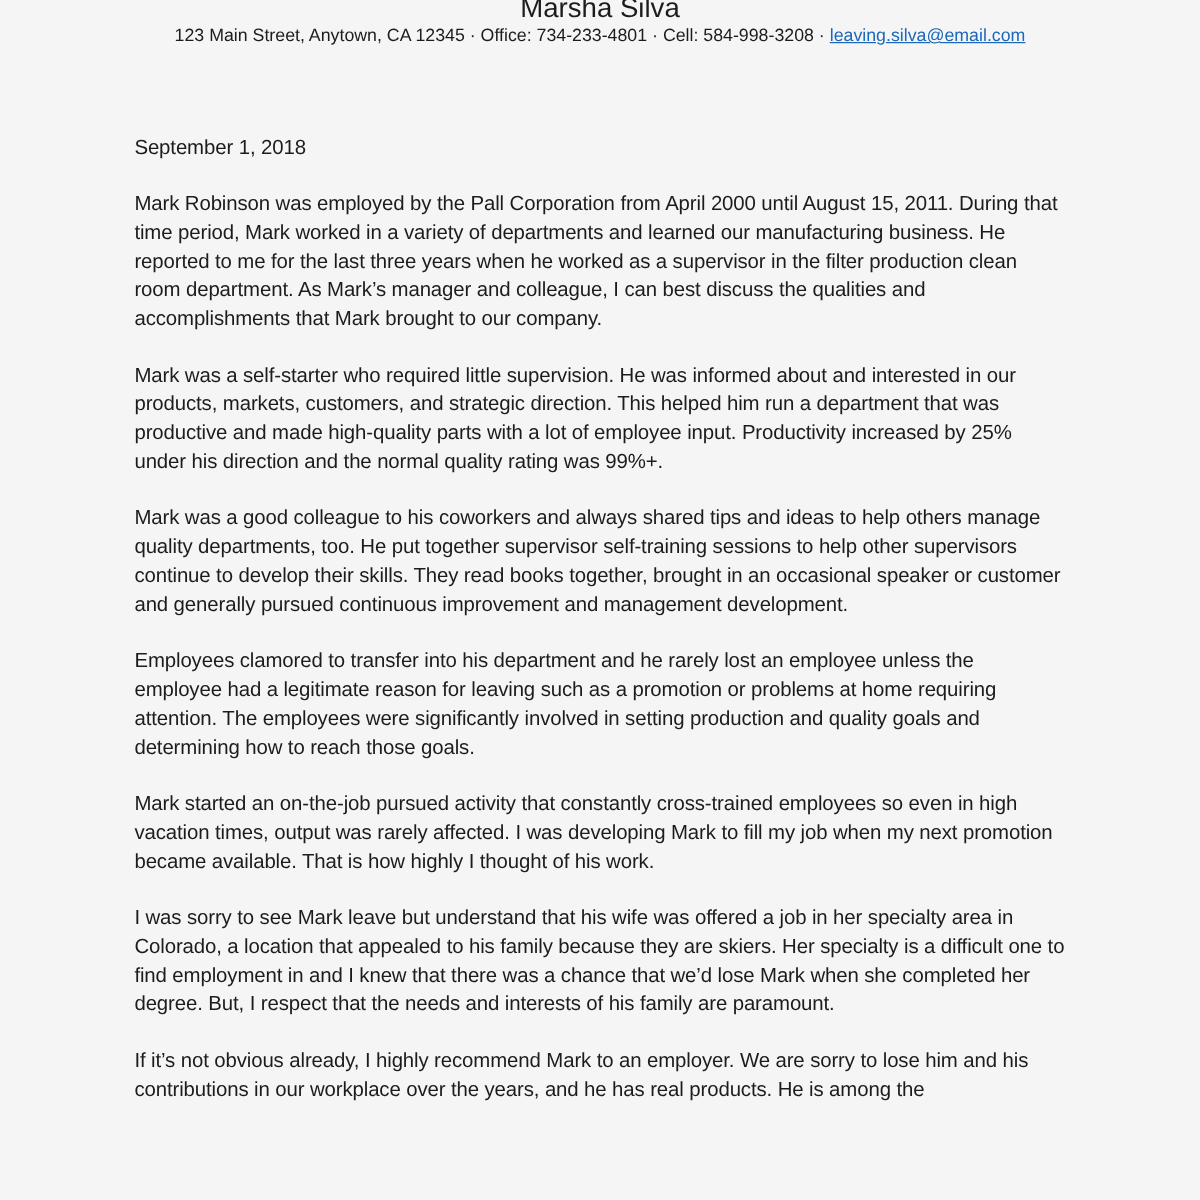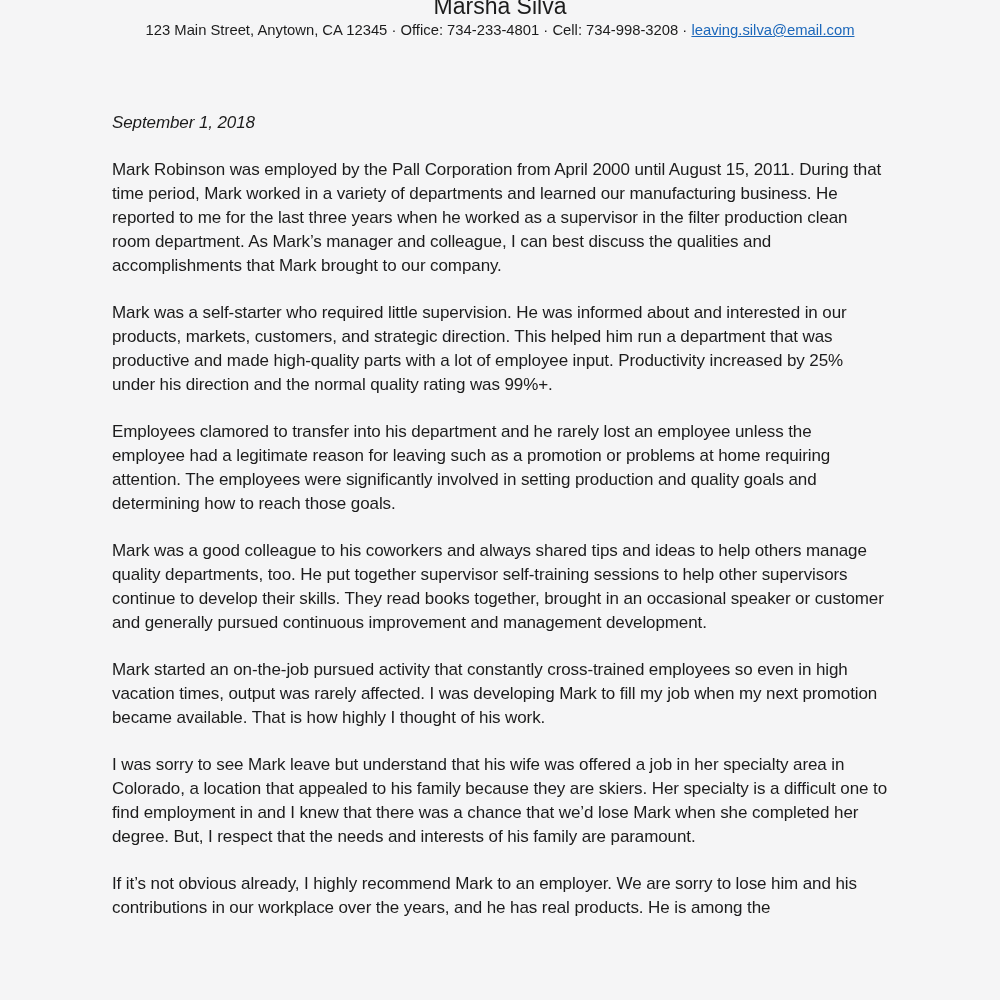--- a/index.html
+++ b/index.html
@@ -36,39 +36,38 @@
     padding: 0 112px;
   }
   .letter-body p {
     margin: 0 0 23px 0;
     font-size: 17px;
     line-height: 24px;
     letter-spacing: -0.1px;
   }
   .letter-date {
     margin-top: 70px !important;
-    font-style: italic;
   }
 </style>
 </head>
 <body>
 
 <div class="page">
 
   <header class="letterhead">
     <div class="sender-name">Marsha Silva</div>
     <div class="contact-line">
-      <span>123 Main Street, Anytown, CA 12345 · Office: 734-233-4801 · Cell: 734-998-3208 · </span><a class="email-link">leaving.silva@email.com</a>
+      <span>123 Main Street, Anytown, CA 12345 · Office: 734-233-4801 · Cell: 584-998-3208 · </span><a class="email-link">leaving.silva@email.com</a>
     </div>
   </header>
 
   <main class="letter-body">
     <p class="letter-date">September 1, 2018</p>
     <p>Mark Robinson was employed by the Pall Corporation from April 2000 until August 15, 2011. During that time period, Mark worked in a variety of departments and learned our manufacturing business. He reported to me for the last three years when he worked as a supervisor in the filter production clean room department. As Mark’s manager and colleague, I can best discuss the qualities and accomplishments that Mark brought to our company.</p>
     <p>Mark was a self-starter who required little supervision. He was informed about and interested in our products, markets, customers, and strategic direction. This helped him run a department that was productive and made high-quality parts with a lot of employee input. Productivity increased by 25% under his direction and the normal quality rating was 99%+.</p>
+    <p>Mark was a good colleague to his coworkers and always shared tips and ideas to help others manage quality departments, too. He put together supervisor self-training sessions to help other supervisors continue to develop their skills. They read books together, brought in an occasional speaker or customer and generally pursued continuous improvement and management development.</p>
     <p>Employees clamored to transfer into his department and he rarely lost an employee unless the employee had a legitimate reason for leaving such as a promotion or problems at home requiring attention. The employees were significantly involved in setting production and quality goals and determining how to reach those goals.</p>
-    <p>Mark was a good colleague to his coworkers and always shared tips and ideas to help others manage quality departments, too. He put together supervisor self-training sessions to help other supervisors continue to develop their skills. They read books together, brought in an occasional speaker or customer and generally pursued continuous improvement and management development.</p>
     <p>Mark started an on-the-job pursued activity that constantly cross-trained employees so even in high vacation times, output was rarely affected. I was developing Mark to fill my job when my next promotion became available. That is how highly I thought of his work.</p>
     <p>I was sorry to see Mark leave but understand that his wife was offered a job in her specialty area in Colorado, a location that appealed to his family because they are skiers. Her specialty is a difficult one to find employment in and I knew that there was a chance that we’d lose Mark when she completed her degree. But, I respect that the needs and interests of his family are paramount.</p>
     <p>If it’s not obvious already, I highly recommend Mark to an employer. We are sorry to lose him and his contributions in our workplace over the years, and he has real products. He is among the</p>
   </main>
 
 </div>
 
 </body></html>

